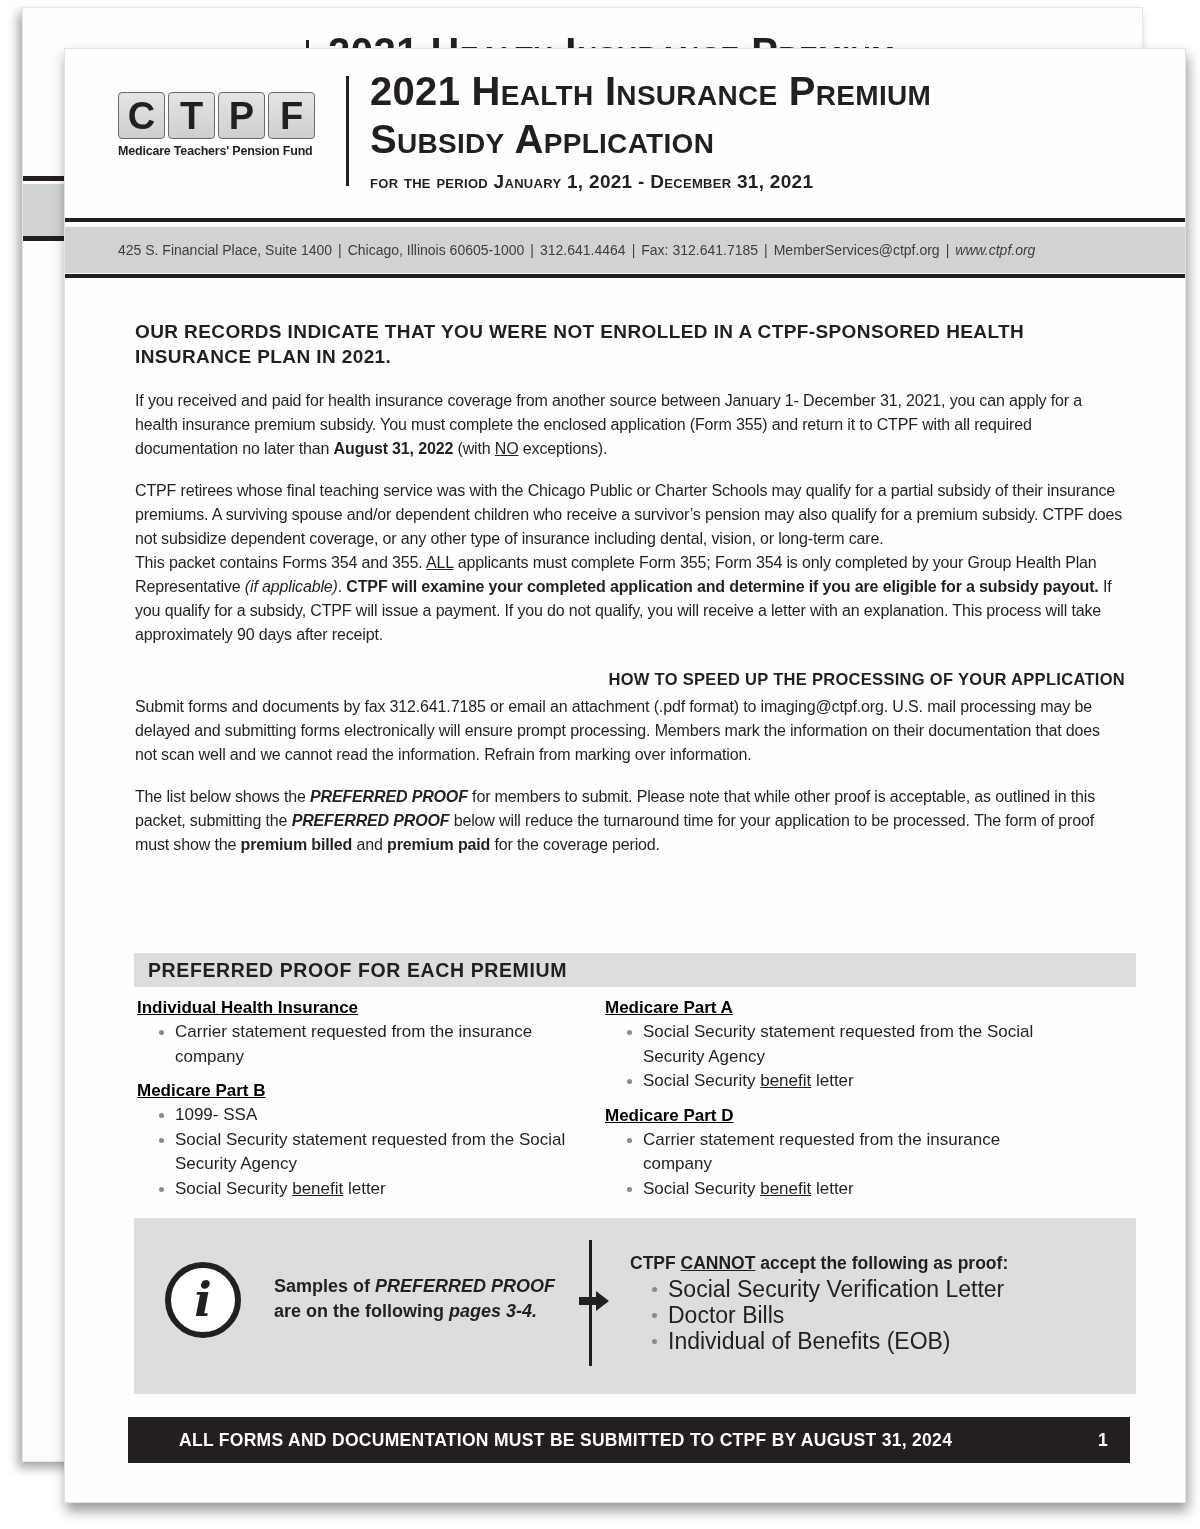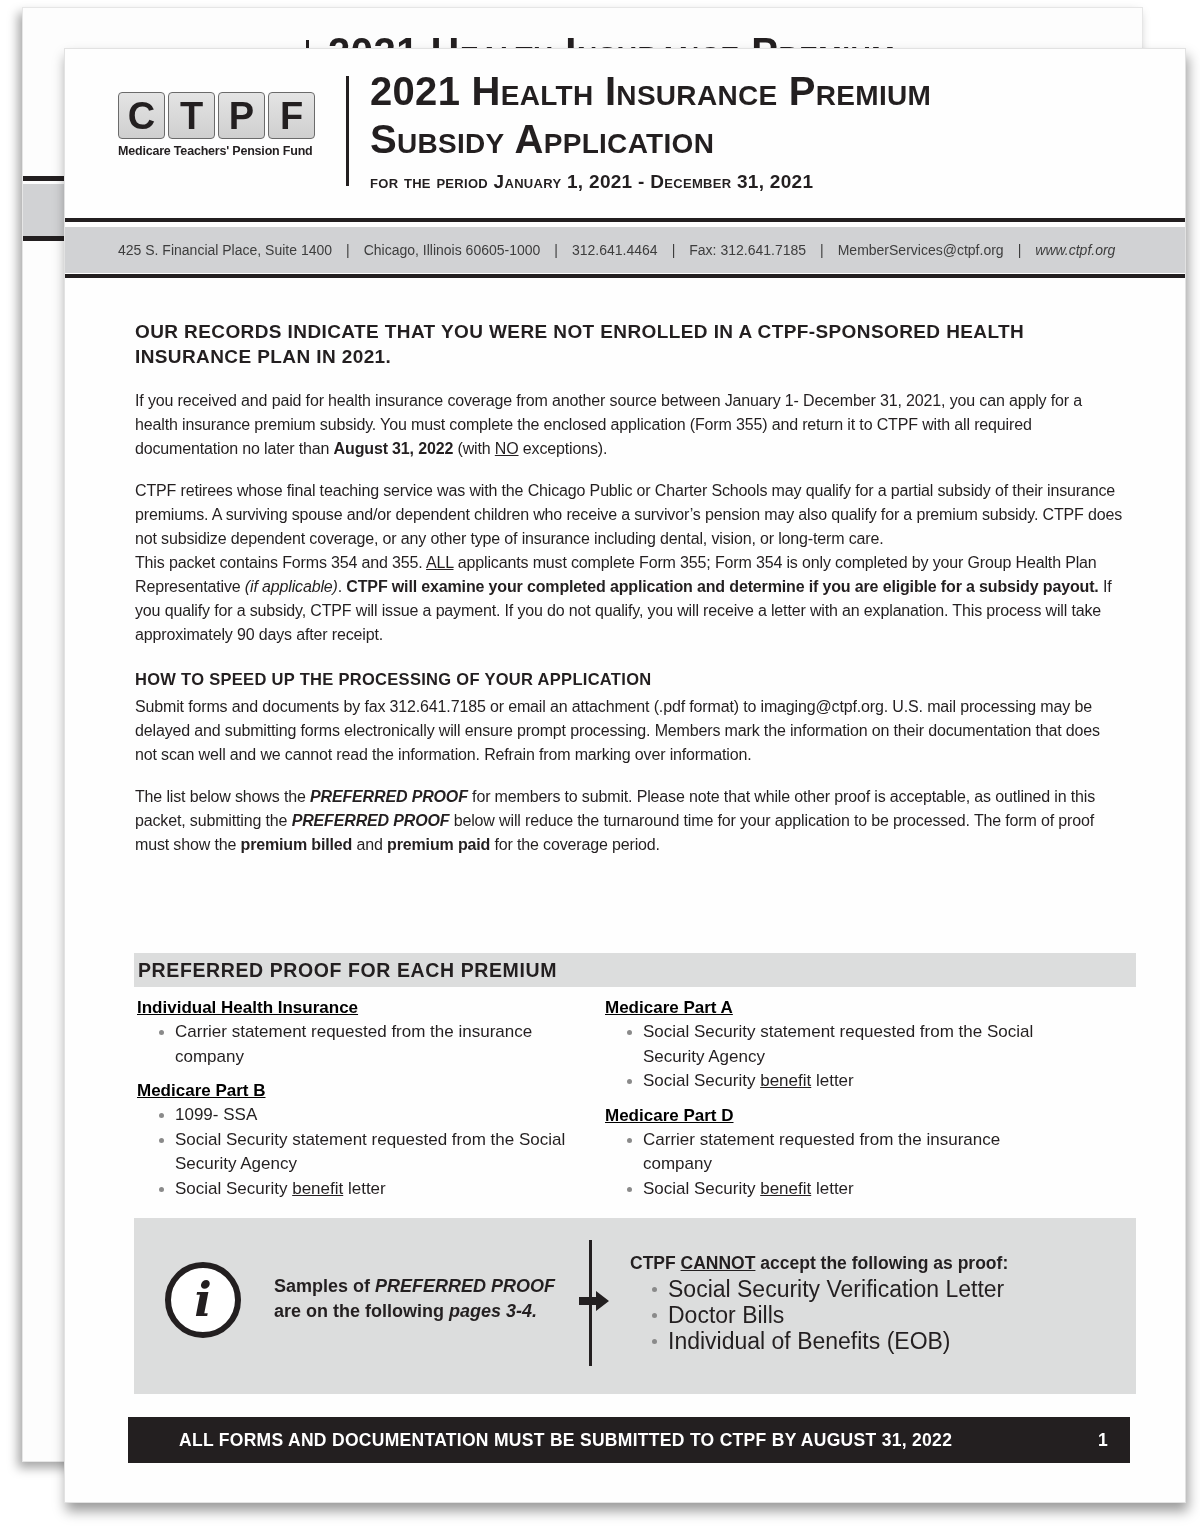--- a/index.html
+++ b/index.html
@@ -49,49 +49,49 @@
     }
     .subtitle {
       margin-top: 8px; font-size: 19px; font-weight: bold; font-variant: small-caps;
       color: #231f20; white-space: nowrap; letter-spacing: 0.3px;
     }
 
     .rule-top { position: absolute; left: 0; top: 169px; width: 100%; height: 4px; background: #231f20; }
     .addr-band {
       position: absolute; left: 0; top: 178px; width: 100%; height: 46px;
       background: #d1d2d4; display: flex; align-items: center; padding-left: 53px;
-      font-size: 14px; color: #3d3d3d; white-space: nowrap; gap: 8px;
+      font-size: 14px; color: #3d3d3d; white-space: nowrap;
     }
     .addr-band .sep { margin: 0 6px; }
     .addr-band .web { font-style: italic; }
     .rule-bot { position: absolute; left: 0; top: 225px; width: 100%; height: 4px; background: #231f20; }
 
     
     .content { position: absolute; left: 70px; top: 270px; width: 990px; }
     .records-heading {
       font-size: 19px; font-weight: bold; line-height: 25px; color: #231f20; letter-spacing: 0.4px;
     }
     p.body {
       font-size: 16px; line-height: 24px; color: #231f20; letter-spacing: -0.15px;
     }
     .p1 { margin-top: 20px; }
     .p2 { margin-top: 18px; }
     .p3 { }
-    .speed-heading { margin-top: 20px; font-size: 16.5px; font-weight: bold; letter-spacing: 0.3px; color: #231f20; line-height: 24px; }
+    .speed-heading { margin-top: 20px; font-size: 16.5px; font-weight: bold; letter-spacing: 0.3px; color: #231f20; line-height: 24px; text-align: right; }
     .p4 { margin-top: 4px; line-height: 22.5px; }
     .p5 { margin-top: 18px; line-height: 23px; }
     .u { text-decoration: underline; }
     .b { font-weight: bold; }
     .i { font-style: italic; }
     .bi { font-weight: bold; font-style: italic; }
 
     
     .proof-bar {
       position: absolute; left: 69px; top: 904px; width: 1002px; height: 34px;
-      background: #dcdddd; padding-left: 4px; display: flex; align-items: center;
+      background: #dcdddd; padding-left: 14px; display: flex; align-items: center;
       font-size: 19.5px; font-weight: bold; letter-spacing: 0.6px; color: #231f20;
     }
     .proof-col { position: absolute; top: 947px; width: 440px; }
     .proof-col.left { left: 72px; }
     .proof-col.right { left: 540px; }
     .proof-group-title {
       font-size: 17px; font-weight: bold; text-decoration: underline; color: #000000; line-height: 24px;
     }
     .proof-list { list-style: none; margin-left: 20px; margin-bottom: 10px; }
     .proof-list li {
@@ -244,16 +244,16 @@
       <div class="cannot-title"><span>CTPF </span><span class="u">CANNOT</span><span> accept the following as proof:</span></div>
       <ul class="cannot-list">
         <li>Social Security Verification Letter</li>
         <li>Doctor Bills</li>
         <li>Individual of Benefits (EOB)</li>
       </ul>
     </div>
   </div>
 
   <div class="footer-bar">
-    <span class="footer-text">ALL FORMS AND DOCUMENTATION MUST BE SUBMITTED TO CTPF BY AUGUST 31, 2022</span>
+    <span class="footer-text">ALL FORMS AND DOCUMENTATION MUST BE SUBMITTED TO CTPF BY AUGUST 31, 2024</span>
     <span class="footer-page">1</span>
   </div>
 </div>
 
 </body></html>

